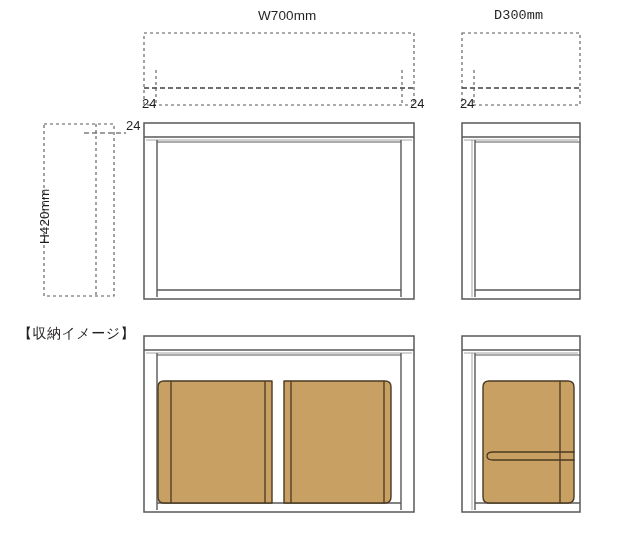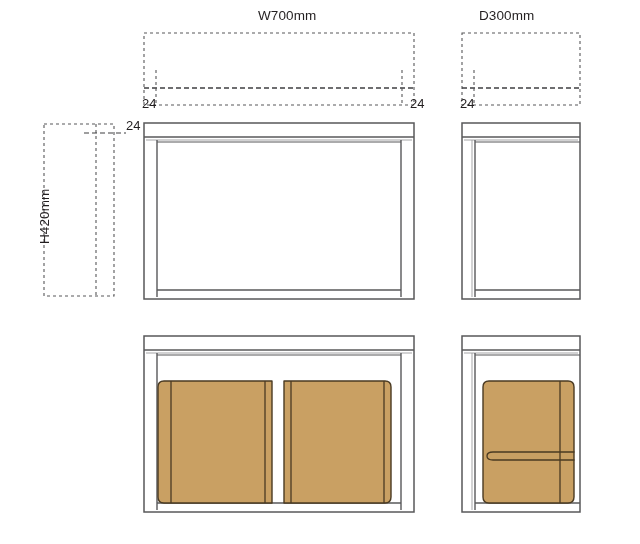--- a/index.html
+++ b/index.html
@@ -146,26 +146,27 @@
         <line x1="560" y1="381" x2="560" y2="503" stroke="#4a3a22" stroke-width="1.3"></line>
 
         <path d="M 574 452 L 493 452 Q 487 452 487 456 Q 487 460 493 460 L 574 460" fill="none" stroke="#4a3a22" stroke-width="1.3" stroke-linejoin="round" stroke-linecap="round"></path>
       </g>
     </g>
 
   </svg>
 
   <div class="lbl lbl-dim" style="left:258px; top:9px;">W700mm</div>
 
-  <div class="lbl lbl-dim" style="left:479px; top:9px;">D300mm</div>
+  <div class="lbl lbl-dim" style="left:494px; top:9px;font-family:Liberation Mono, monospace;">D300mm</div>
 
   <div class="lbl lbl-dim vert" style="left:38px; top:244px;">H420mm</div>
 
   <div class="lbl lbl-small" style="left:142px; top:97px;">24</div>
 
   <div class="lbl lbl-small" style="left:410px; top:97px;">24</div>
 
   <div class="lbl lbl-small" style="left:460px; top:97px;">24</div>
 
   <div class="lbl lbl-small" style="left:126px; top:119px;">24</div>
 
+  <div class="lbl lbl-jp" style="left:18px; top:326px;">【収納イメージ】</div>
 
 </div>
 
 </body></html>

